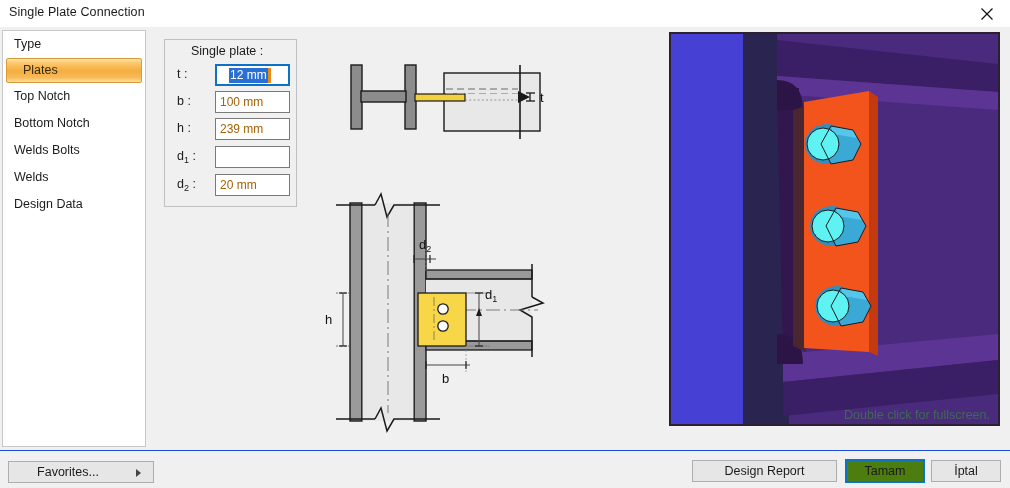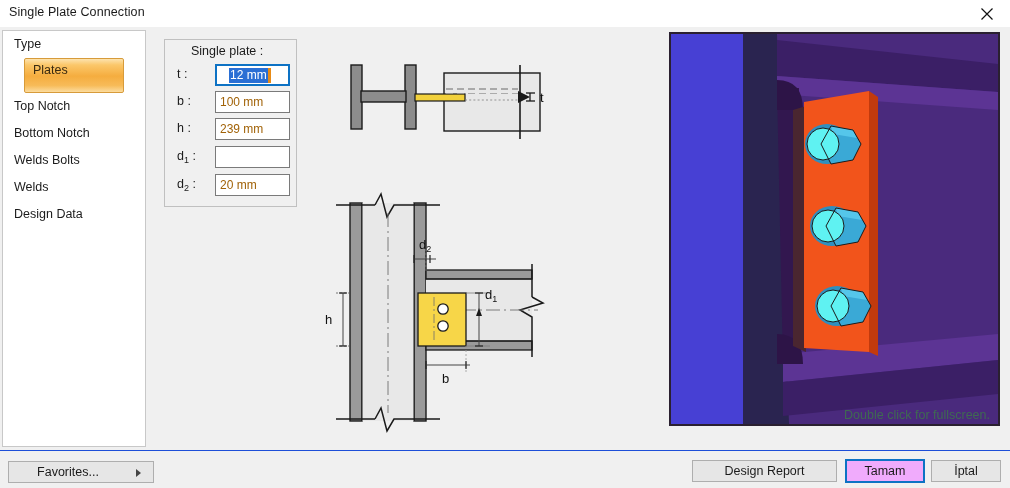--- a/index.html
+++ b/index.html
@@ -69,23 +69,23 @@
     font-size: 12.5px;
     color: #1b1b1b;
     cursor: pointer;
     box-sizing: border-box;
   }
   .side-item.selected {
     background: linear-gradient(to bottom,
         #fde3ae 0%, #fbc76a 18%, #f5ad3f 52%, #f7bb58 80%, #fcdc9e 100%);
     border: 1px solid #d79b3a;
     border-radius: 2px;
-    margin: 0 21px;
-    padding-left: 8px;
-    height: 35px;
+    margin: 0 3px;
+    padding-left: 16px;
+    height: 25px;
     line-height: 23px;
     color: #3a2a10;
   }
 
   
   #content {
     position: absolute;
     left: 148px; top: 0px;
     width: 862px; height: 423px;
     background: #f0f0f0;
@@ -224,21 +224,21 @@
     right: 12px; top: 7px;
     width: 0; height: 0;
     border-left: 5px solid #444;
     border-top: 4px solid transparent;
     border-bottom: 4px solid transparent;
   }
   #btn-design-report { left: 692px; top: 460px; width: 145px; height: 22px; line-height: 20px; }
   #btn-ok {
     left: 845px; top: 459px; width: 80px; height: 24px; line-height: 20px;
     border: 2px solid #0d72c4;
-    background: #f0abfc;
+    background: #4d7c0f;
   }
   #btn-cancel { left: 931px; top: 460px; width: 70px; height: 22px; line-height: 20px; }
 </style>
 </head>
 <body>
 
 <div id="app">
 
   <div id="titlebar">
     <div id="title-text">Single Plate Connection</div>

